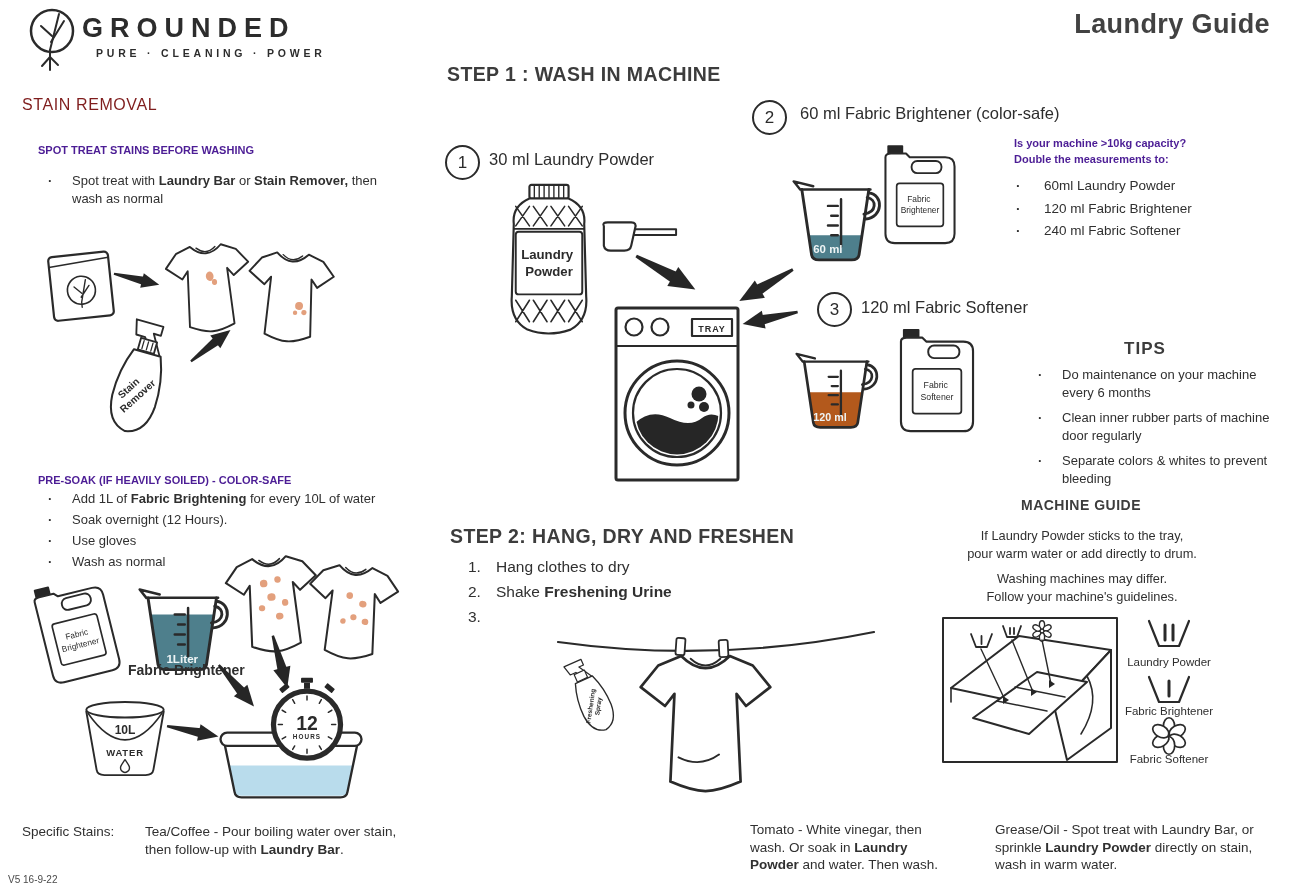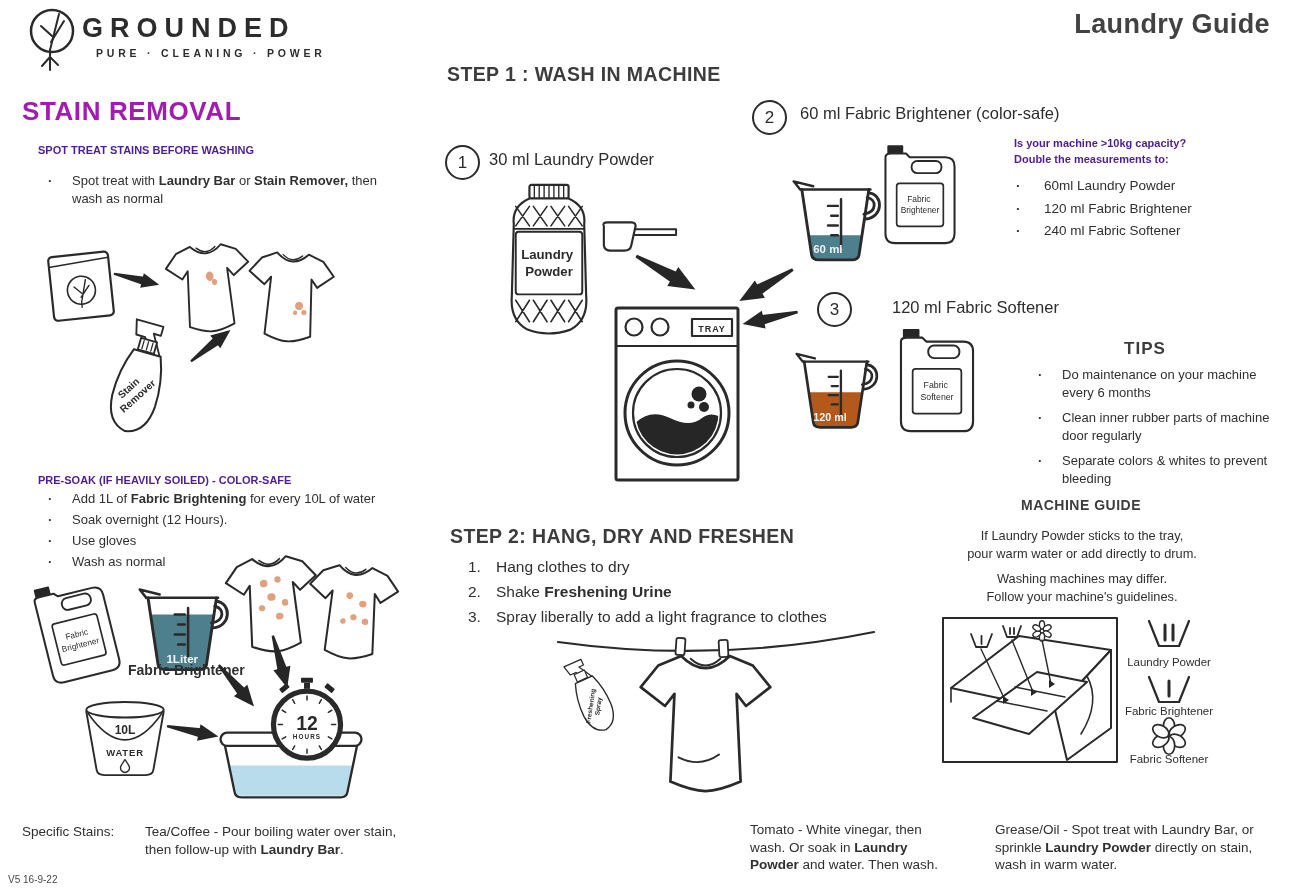--- a/index.html
+++ b/index.html
@@ -3,21 +3,21 @@
 <meta charset="utf-8">
 <style>
   html,body{margin:0;padding:0;background:#fff}
   .page{position:relative;width:1289px;height:891px;background:#ffffff;overflow:hidden;
         font-family:"Liberation Sans",sans-serif;color:#303030}
   .abs{position:absolute}
   b{font-weight:700}
   .brand{font-size:27px;font-weight:600;letter-spacing:7px;color:#2c2c2c}
   .tagline{font-size:10.5px;font-weight:700;letter-spacing:3.8px;color:#2c2c2c}
   .title-xl{font-size:27px;font-weight:600;letter-spacing:.4px;color:#424242}
-  .h1{font-size:26px;font-weight:700;letter-spacing:.6px;color:#a21caf}
+  .h1{font-size:16px;font-weight:400;letter-spacing:.6px;color:#7f1d1d}
   .hstep{font-size:19.5px;font-weight:800;letter-spacing:.4px;color:#3c3c3c}
   .h2{font-size:11px;font-weight:700;color:#4c1d95}
   .body{font-size:13px;line-height:1.38}
   .body2{font-size:13.5px;line-height:1.3}
   .step-label{font-size:16.5px;color:#2d2d2d}
   .numcircle{width:31px;height:31px;border:2.2px solid #2b2b2b;border-radius:50%;
              display:flex;align-items:center;justify-content:center;font-size:17px;color:#2b2b2b;background:#fff}
   .bullet{display:flex}
   .bullet .dot{width:24px;flex:none;font-weight:700}
   .bullet.tight .dot{width:28px}
@@ -200,21 +200,21 @@
 
   <div class="abs hstep" style="left:447px;top:63px">STEP 1 : WASH IN MACHINE</div>
 
   <div class="abs numcircle" style="left:445px;top:145px">1</div>
   <div class="abs step-label" style="left:489px;top:150px">30 ml Laundry Powder</div>
 
   <div class="abs numcircle" style="left:752px;top:100px">2</div>
   <div class="abs step-label" style="left:800px;top:104px">60 ml Fabric Brightener (color-safe)</div>
 
   <div class="abs numcircle" style="left:817px;top:292px">3</div>
-  <div class="abs step-label" style="left:892px;top:298px">120 ml Fabric Softener</div>
+  <div class="abs step-label" style="left:861px;top:298px">120 ml Fabric Softener</div>
 
   <svg class="abs" style="left:504px;top:182px" width="90" height="170" viewBox="0 0 92 172">
     <rect class="o l22" x="26" y="2" width="40" height="14" rx="2"></rect>
     <path class="l l14" d="M31 3 V15 M36 3 V15 M41 3 V15 M46 3 V15 M51 3 V15 M56 3 V15 M61 3 V15"></path>
     <path class="o l25 l22" d="M26 16 Q8 24 10 42 L8 116 Q6 140 24 150 Q45 158 68 150 Q86 140 84 116 L82 42 Q84 24 66 16 Z"></path>
     <path class="l l16" d="M12 24 L26 44 M26 24 L12 44 M30 24 L44 44 M44 24 L30 44 M48 24 L62 44 M62 24 L48 44 M66 24 L80 44 M80 24 L66 44"></path>
     <path class="l l16" d="M10 47 H82"></path>
     <path class="l l16" d="M12 120 L26 142 M26 120 L12 142 M30 120 L44 142 M44 120 L30 142 M48 120 L62 142 M62 120 L48 142 M66 120 L80 142 M80 120 L66 142"></path>
     <rect x="12" y="50" width="68" height="64" rx="3" fill="#fff" stroke="#2a2a2a" stroke-width="2"></rect>
     <text class="ktxt" text-anchor="middle" font-size="13.5" font-weight="600">
@@ -394,21 +394,20 @@
     <div class="olrow" style="margin-bottom:7px">
       <span class="num">1.</span>
       <span><span>Hang clothes to dry</span><b></b><span></span></span>
     </div>
     <div class="olrow" style="margin-bottom:7px">
       <span class="num">2.</span>
       <span><span>Shake </span><b>Freshening Urine</b><span></span></span>
     </div>
     <div class="olrow">
       <span class="num">3.</span>
-      <span><span>Spray liberally to add a light fragrance to clothes</span><b></b><span></span></span>
     </div>
   </div>
 
   <svg class="abs" style="left:556px;top:626px" width="320" height="185" viewBox="0 0 320 185">
     <path class="l l22" d="M2 16 Q160 38 318 6"></path>
     <rect class="o l18" x="120" y="12" width="9" height="17" rx="2" transform="rotate(4 124 20)"></rect>
     <rect class="o l18" x="163" y="14" width="9" height="17" rx="2" transform="rotate(-3 167 22)"></rect>
     <g transform="translate(82,26) scale(1.35)">
       <path class="o l2" d="M32 3 Q41 12 50 12 Q59 12 68 3 L85 10 L98 26 L80 40 L73 31 L76 96 Q60 103 50 103 Q40 103 24 96 L27 31 L20 40 L2 26 L15 10 Z"></path>
       <path class="l l14" d="M39 5 Q50 15 61 5"></path>

